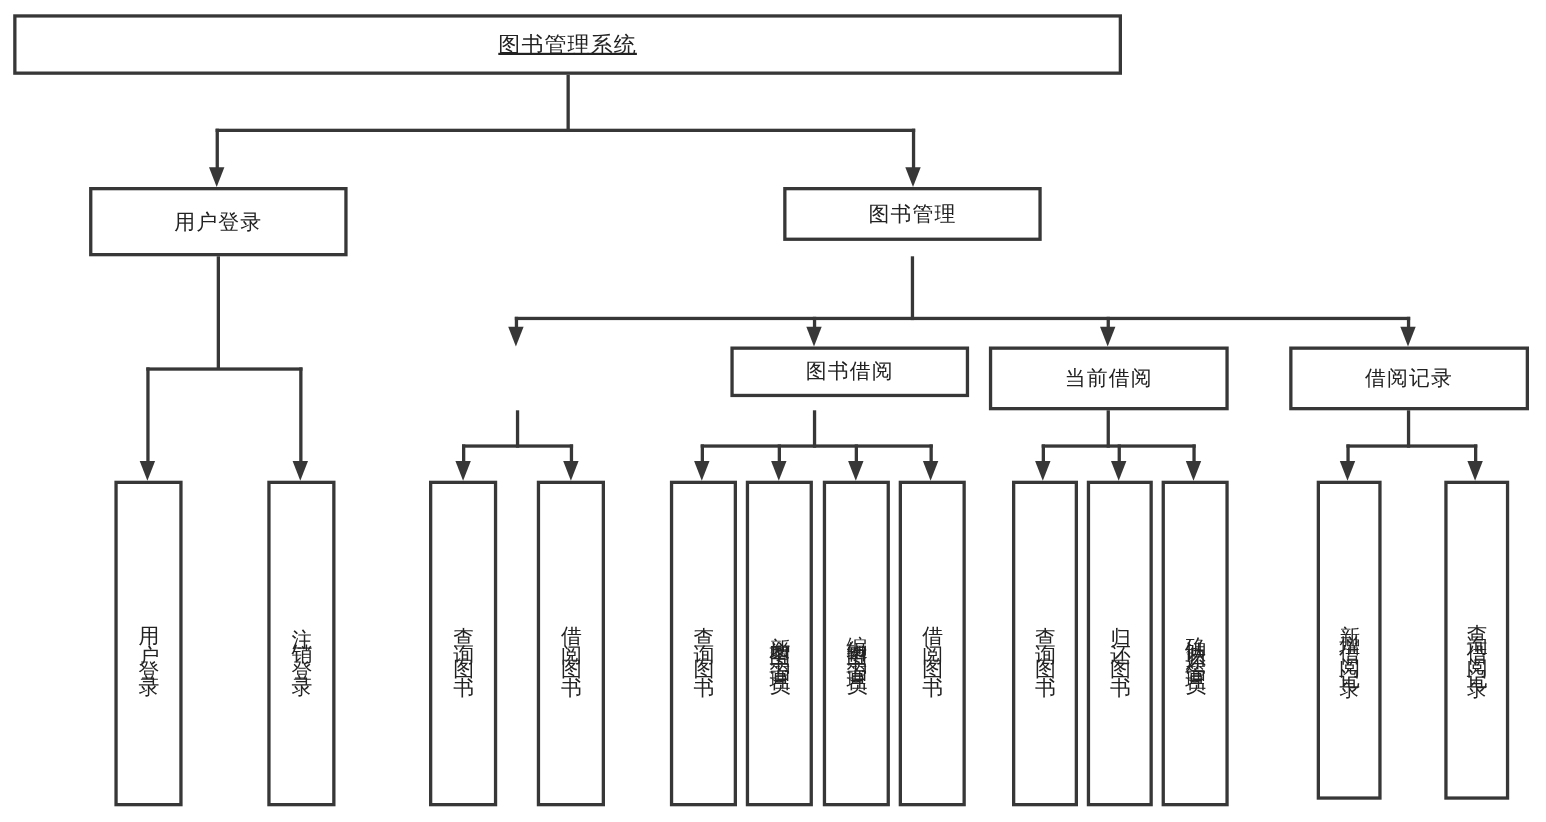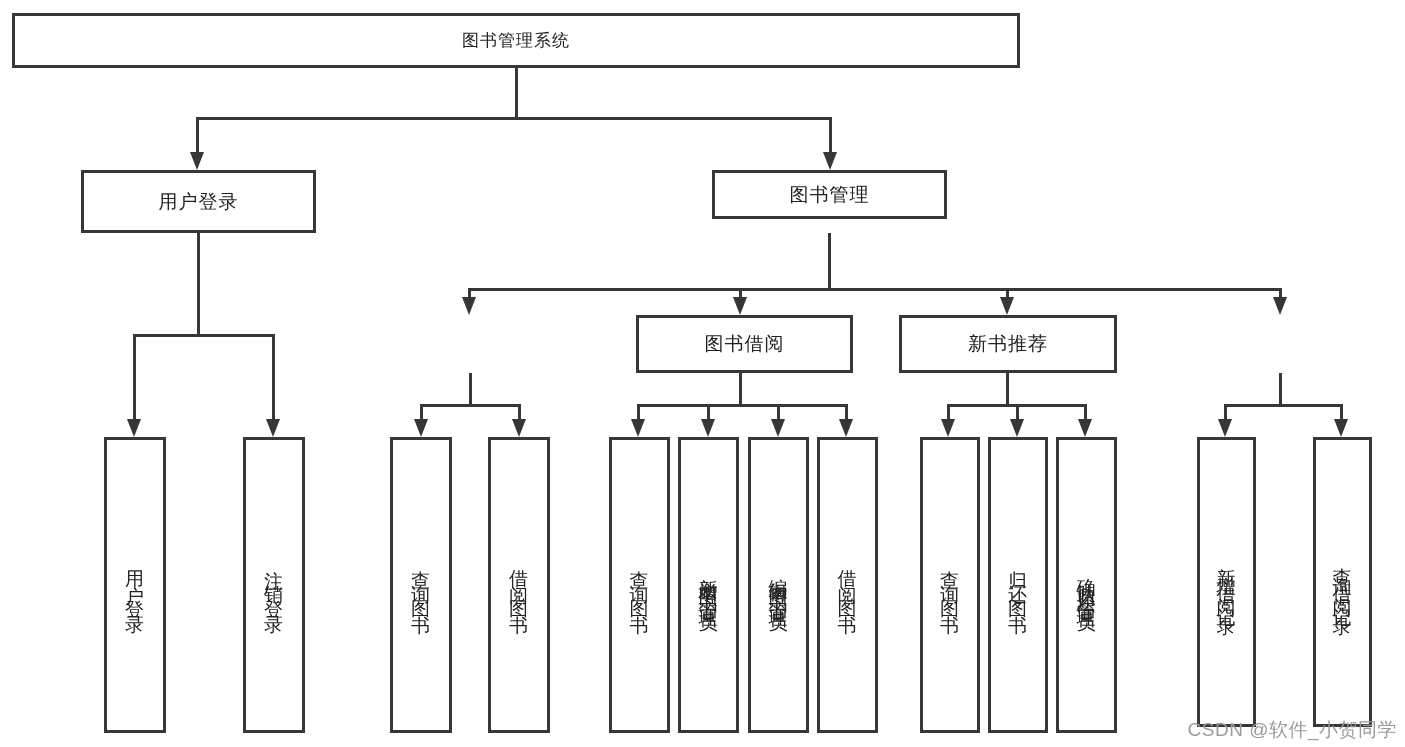--- a/index.html
+++ b/index.html
@@ -10,21 +10,21 @@
     color:#1f1f1f;
   }
   .stage{position:absolute;inset:0;}
   
   .box{
     position:absolute;box-sizing:border-box;
     border:3px solid #373737;background:#ffffff;
     display:flex;align-items:center;justify-content:center;
     font-size:19px;letter-spacing:1px;color:#222222;
   }
-  .box.root{font-size:17px;}
+  .box.root{font-size:20px;text-decoration:underline;}
   
   .vbox{
     position:absolute;box-sizing:border-box;
     border:3px solid #373737;background:#ffffff;
     display:flex;align-items:center;justify-content:center;
   }
   .vtext{
     writing-mode:vertical-rl;text-orientation:mixed;
     font-size:19px;color:#222222;line-height:1;
   }
@@ -50,24 +50,25 @@
 
 <div class="stage">
 
   <div class="box root" style="left:12px;top:13px;width:1008px;height:55px;">图书管理系统</div>
 
   <div class="box" style="left:81px;top:170px;width:235px;height:63px;">用户登录</div>
 
   <div class="box" style="left:712px;top:170px;width:235px;height:49px;">图书管理</div>
 
 
-  <div class="box" style="left:636px;top:315px;width:217px;height:58px;">图书借阅</div>
+  <div class="box" style="left:664px;top:315px;width:217px;height:46px;">图书借阅</div>
 
-  <div class="box" style="left:899px;top:315px;width:218px;height:58px;">新书推荐</div>
+  <div class="box" style="left:899px;top:315px;width:218px;height:58px;">当前借阅</div>
 
+  <div class="box" style="left:1172px;top:315px;width:218px;height:58px;">借阅记录</div>
 
   <div class="vbox" style="left:104px;top:437px;width:62px;height:296px;">
     <span class="vtext v4">用户登录</span>
   </div>
 
   <div class="vbox" style="left:243px;top:437px;width:62px;height:296px;">
     <span class="vtext v4">注销登录</span>
   </div>
 
   <div class="vbox" style="left:390px;top:437px;width:62px;height:296px;">
@@ -166,15 +167,14 @@
   <div class="ar" style="left:1010px;top:419px;"></div>
   <div class="ar" style="left:1078px;top:419px;"></div>
 
   <div class="vl" style="left:1279px;top:373px;height:34px;"></div>
   <div class="hl" style="left:1224px;top:404px;width:119px;"></div>
   <div class="vl" style="left:1224px;top:404px;height:17px;"></div>
   <div class="vl" style="left:1340px;top:404px;height:17px;"></div>
   <div class="ar" style="left:1218px;top:419px;"></div>
   <div class="ar" style="left:1334px;top:419px;"></div>
 
-  <div class="watermark">CSDN @软件_小贺同学</div>
 
 </div>
 
 </body></html>

